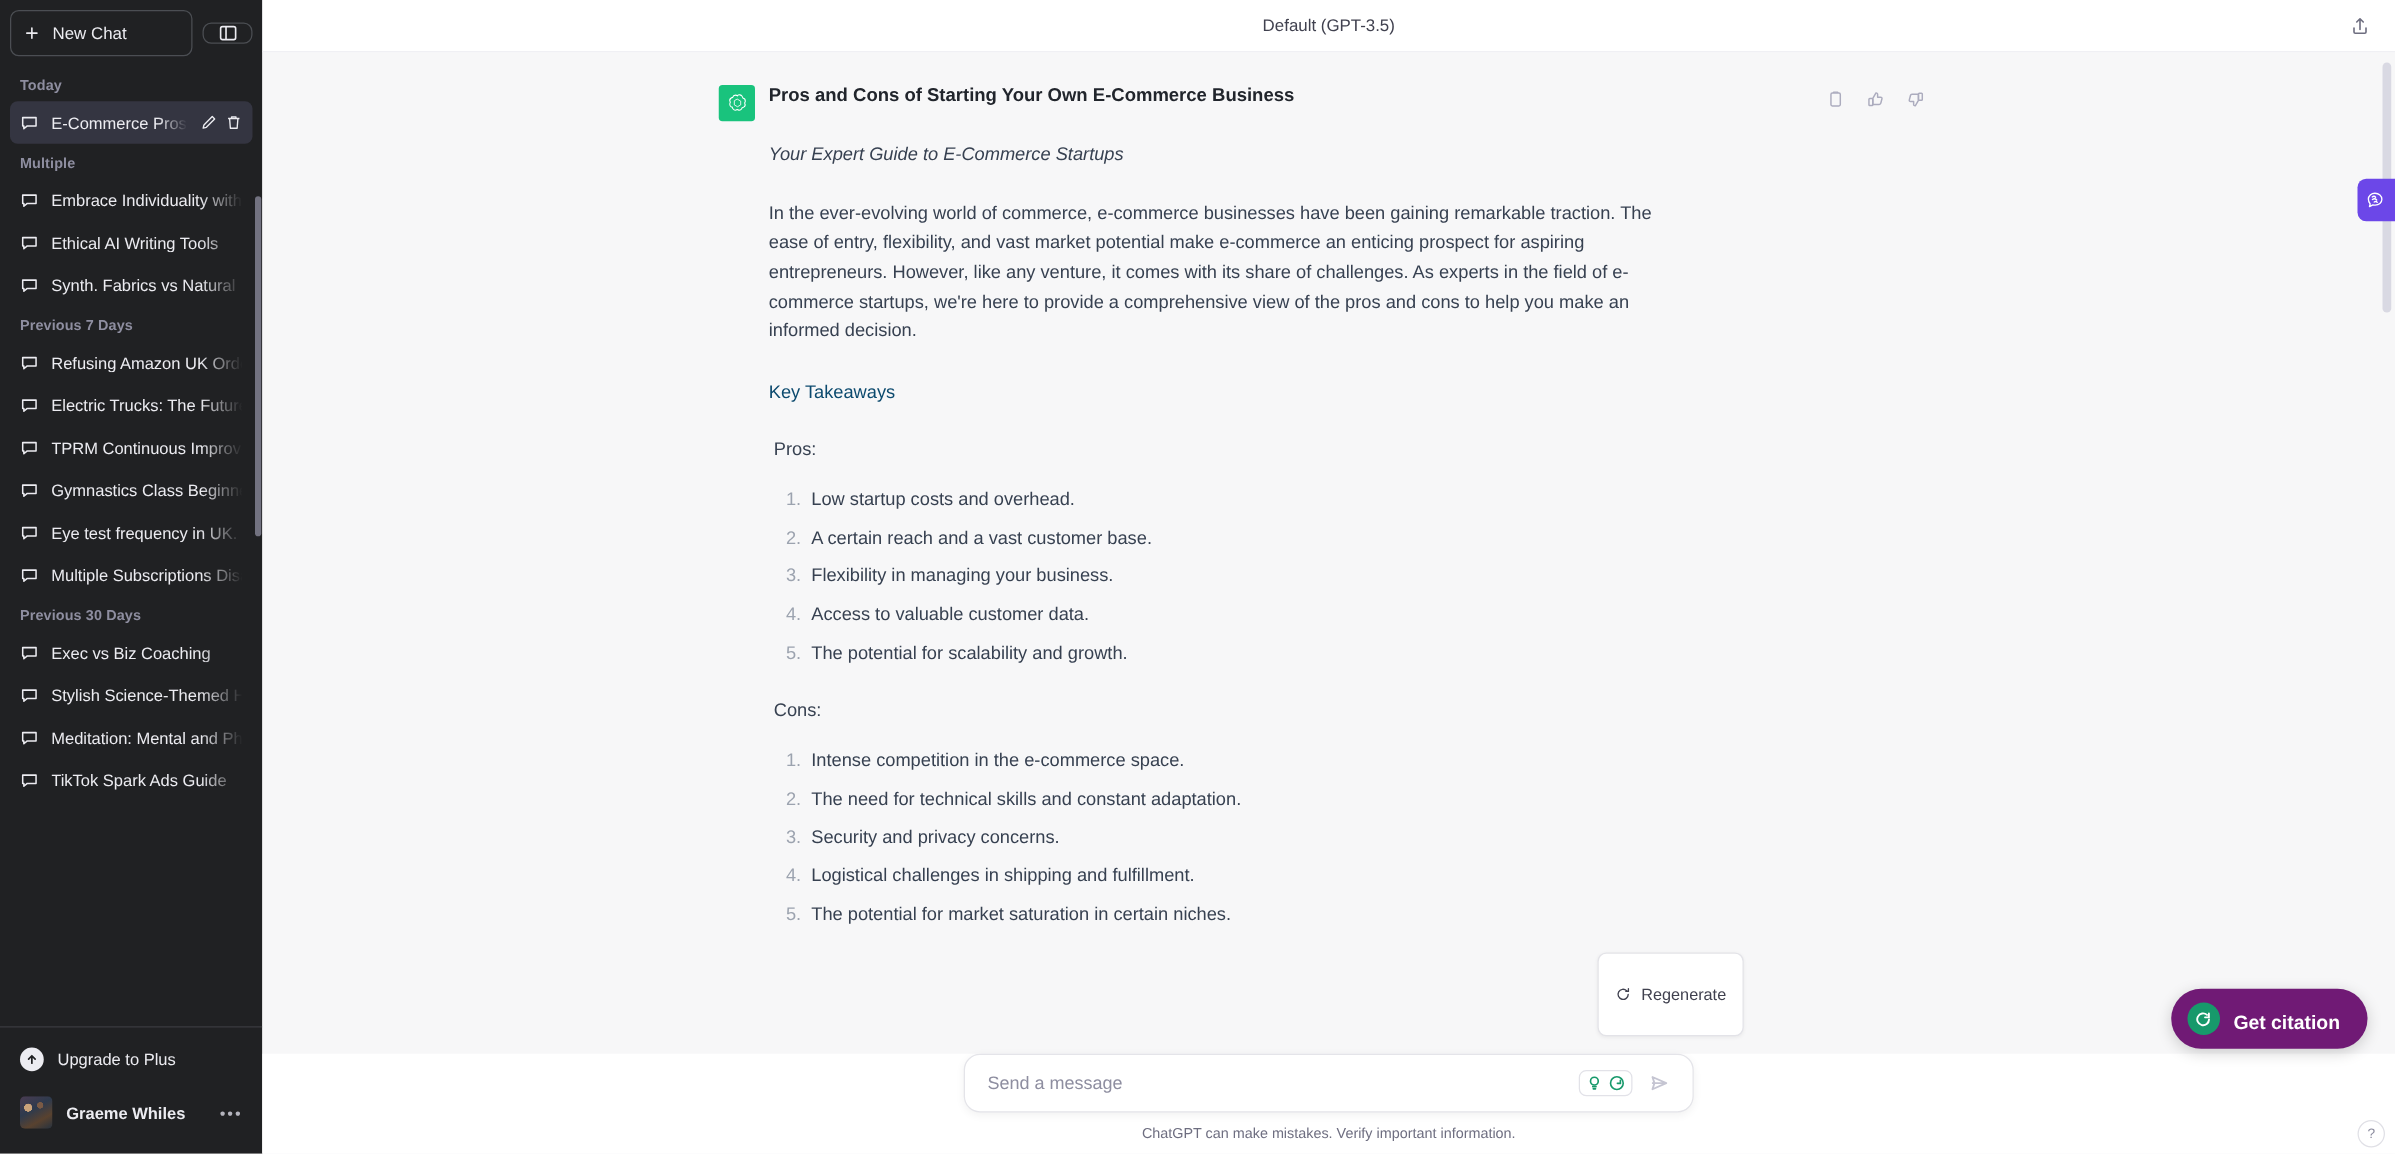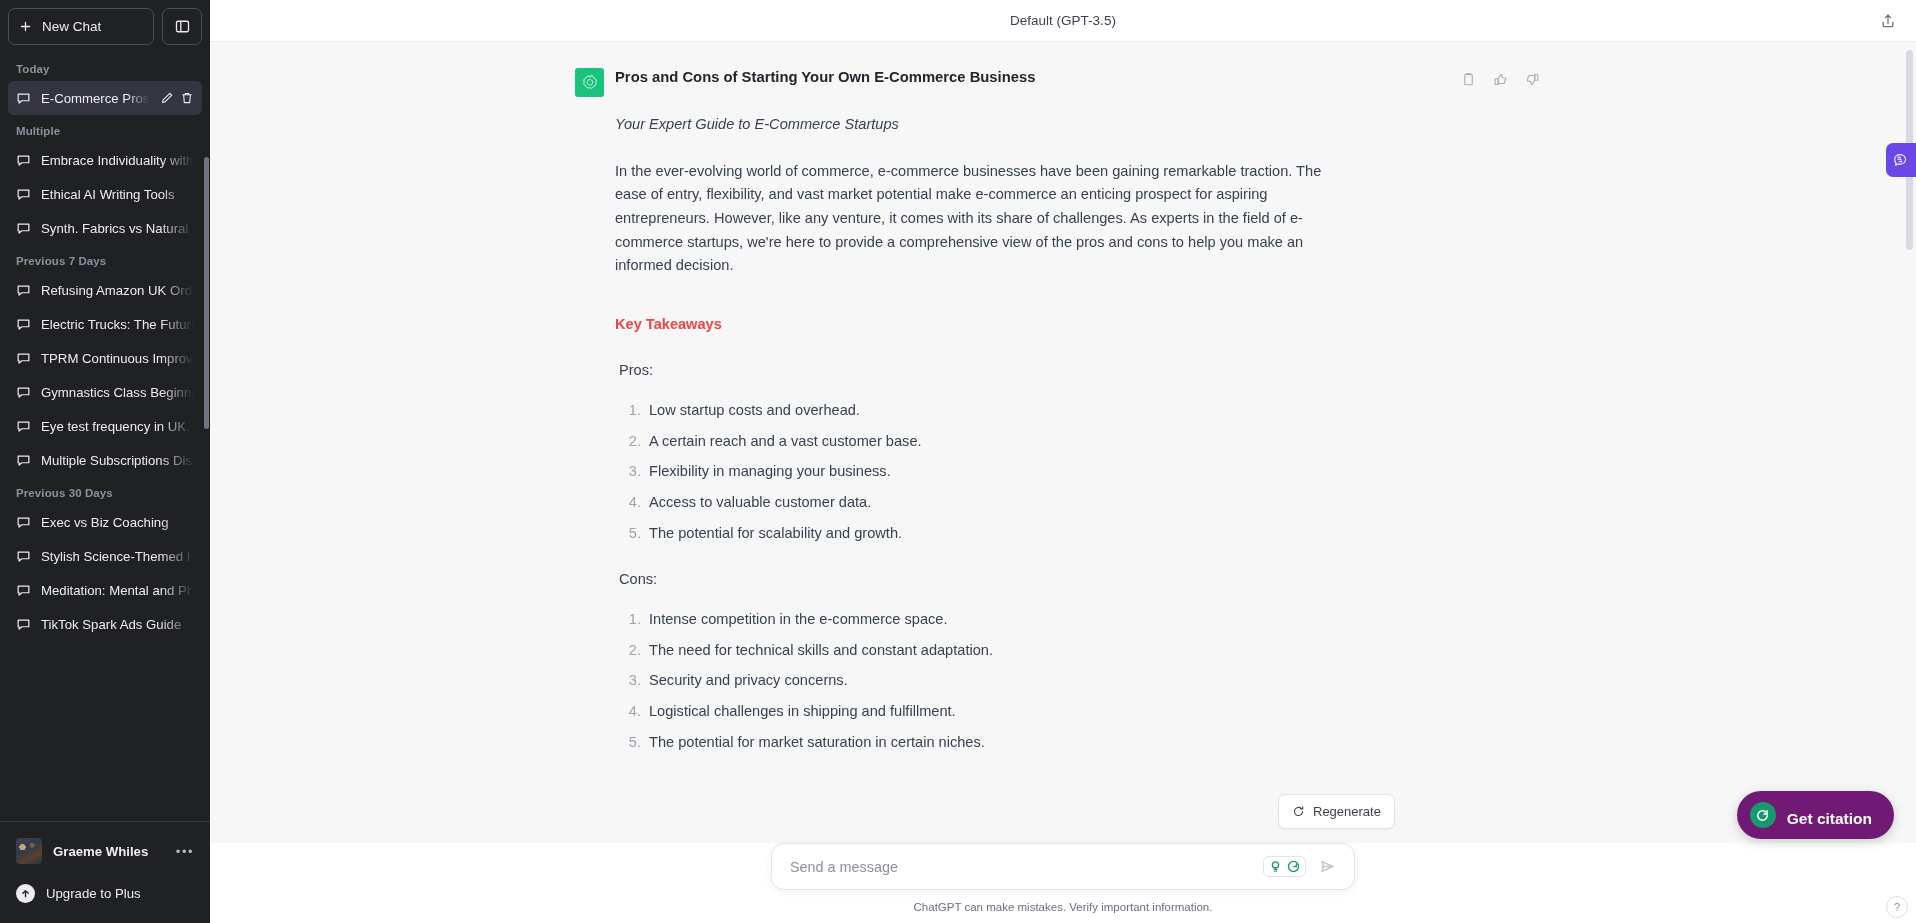--- a/index.html
+++ b/index.html
@@ -12,21 +12,21 @@
   .app { display: flex; width: 1916px; height: 923px; position: relative; }
 
   
   .sidebar {
     width: 210px; height: 923px;
     background: #202123;
     display: flex; flex-direction: column;
     position: relative; flex: 0 0 210px;
     color: #ececf1;
   }
-  .sidebar-top { display: flex; gap: 8px; padding: 8px 8px 4px 8px; }
+  .sidebar-top { display: flex; gap: 8px; padding: 8px 8px 4px 8px; align-items: center; }
   .new-chat-btn {
     flex: 1; display: flex; align-items: center; gap: 10px;
     border: 1px solid #4b4e53; border-radius: 7px;
     padding: 10px 10px; font-size: 13.5px; color: #ececf1;
     background: transparent; cursor: pointer; font-weight: 500;
   }
   .plus-ico { font-size: 16px; line-height: 1; font-weight: 400; }
   .collapse-btn {
     width: 40px; border: 1px solid #4b4e53; border-radius: 7px;
     display: flex; align-items: center; justify-content: center;
@@ -116,21 +116,21 @@
     width: 29px; height: 29px; flex: 0 0 29px; border-radius: 3px;
     background: #19c37d; display: flex; align-items: center; justify-content: center;
     margin-top: 2px;
   }
   .msg-body { flex: 1; color: #374151; font-size: 14.6px; line-height: 1.62; }
   .msg-body h3 {
     font-size: 14.8px; font-weight: 700; color: #21252c; margin-bottom: 0;
   }
   .msg-body .sub { font-style: italic; margin-top: 23px; color: #374151; }
   .msg-body p { margin-top: 23px; }
-  .msg-body .bold-head { font-weight: 700; color: #ef4444; margin-top: 35px; }
+  .msg-body .bold-head { font-weight: 400; color: #0c4a6e; margin-top: 25px; }
   .msg-body .small-head { margin-top: 23px; padding-left: 4px; }
   .msg-body ol {
     margin-top: 16px; padding-left: 30px; list-style: decimal;
   }
   .msg-body ol li { margin-bottom: 7px; padding-left: 4px; }
   .msg-body ol li::marker { color: #9ca3af; }
 
   .msg-actions {
     position: absolute; right: -210px; top: 0;
     display: flex; gap: 6px; align-items: center;
@@ -154,21 +154,21 @@
     z-index: 5;
   }
   .regen-row {
     width: 100%; display: flex; justify-content: center;
     position: relative; height: 0;
   }
   .regen-btn {
     position: absolute; bottom: 14px; left: 50%; margin-left: 215px;
     display: flex; align-items: center; gap: 8px;
     background: #ffffff; border: 1px solid #e3e3e8; border-radius: 7px;
-    padding: 9px 13px; font-size: 13px; color: #40414f; cursor: pointer;
+    padding: 25px 13px; font-size: 13px; color: #40414f; cursor: pointer;
     box-shadow: 0 1px 3px rgba(0,0,0,.05);
     white-space: nowrap;
   }
   .composer {
     width: 584px; background: #ffffff;
     border: 1px solid #e4e4e9; border-radius: 13px;
     box-shadow: 0 2px 8px rgba(0,0,0,.06);
     display: flex; align-items: center; gap: 8px;
     padding: 14px 14px 14px 18px; height: 47px;
   }
@@ -374,31 +374,31 @@
             <svg width="15" height="15" viewBox="0 0 16 16" fill="none" stroke="#ececf1" stroke-width="1.3" stroke-linejoin="round">
               <path d="M2.3 3.3h11.4v7.1H6.2L3.3 12.8v-2.4H2.3z"></path>
             </svg>
           </span>
           <span class="chat-label">TikTok Spark Ads Guide</span>
         </div>
       </div>
 
     <div class="sidebar-bottom">
       <div class="side-row">
-        <span class="avatar"></span>
-        <span class="user-name">Graeme Whiles</span>
-        <span class="dots">•••</span>
-      </div>
-      <div class="side-row">
         <span class="upgrade-ico">
           <svg width="11" height="11" viewBox="0 0 16 16" fill="none" stroke="#202123" stroke-width="2" stroke-linecap="round" stroke-linejoin="round">
             <path d="M8 12.5V4M4.2 7.6L8 3.8l3.8 3.8"></path>
           </svg>
         </span>
         <span>Upgrade to Plus</span>
+      </div>
+      <div class="side-row">
+        <span class="avatar"></span>
+        <span class="user-name">Graeme Whiles</span>
+        <span class="dots">•••</span>
       </div>
     </div>
   </aside>
 
   <section class="main">
 
     <header class="topbar">
       <span class="model-label">Default (GPT-3.5)</span>
       <span class="share-btn">
         <span>

